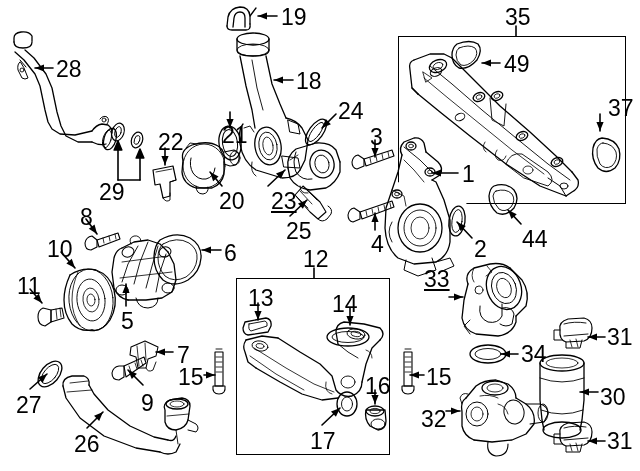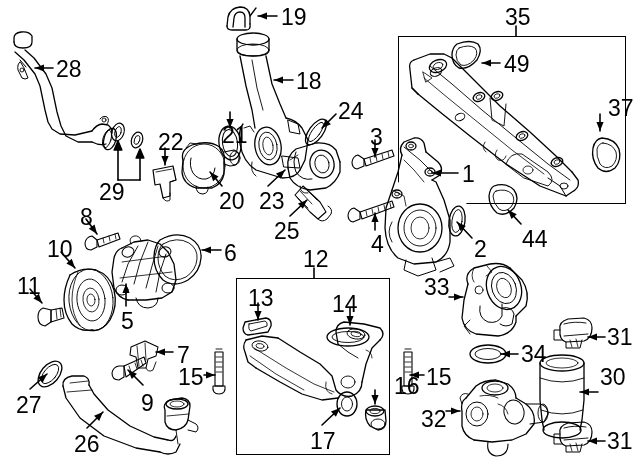--- a/index.html
+++ b/index.html
@@ -523,38 +523,38 @@
   <div class="callout" style="left:177px;top:344px;">7</div>
   <div class="callout" style="left:80px;top:206px;">8</div>
   <div class="callout" style="left:141px;top:392px;">9</div>
   <div class="callout" style="left:47px;top:238px;">10</div>
   <div class="callout" style="left:17px;top:275px;">11</div>
   <div class="callout" style="left:303px;top:248px;">12</div>
   <div class="callout" style="left:248px;top:287px;">13</div>
   <div class="callout" style="left:332px;top:293px;">14</div>
   <div class="callout" style="left:178px;top:366px;">15</div>
   <div class="callout" style="left:426px;top:366px;">15</div>
-  <div class="callout" style="left:365px;top:375px;margin-left:29px;">16</div>
+  <div class="callout" style="left:365px;top:375px;">16</div>
   <div class="callout" style="left:310px;top:430px;">17</div>
   <div class="callout" style="left:296px;top:70px;">18</div>
   <div class="callout" style="left:281px;top:6px;">19</div>
   <div class="callout" style="left:219px;top:190px;">20</div>
   <div class="callout" style="left:222px;top:95px;margin-top:29px;">21</div>
   <div class="callout" style="left:158px;top:131px;">22</div>
-  <div class="callout" style="left:259px;top:190px;">23</div>
+  <div class="callout" style="left:271px;top:190px;text-decoration:underline;">23</div>
   <div class="callout" style="left:338px;top:100px;">24</div>
-  <div class="callout" style="left:274px;top:220px;">25</div>
+  <div class="callout" style="left:286px;top:220px;">25</div>
   <div class="callout" style="left:74px;top:433px;">26</div>
   <div class="callout" style="left:16px;top:394px;">27</div>
   <div class="callout" style="left:56px;top:58px;">28</div>
   <div class="callout" style="left:99px;top:181px;">29</div>
-  <div class="callout" style="left:600px;top:366px;">30</div>
+  <div class="callout" style="left:600px;top:386px;">30</div>
   <div class="callout" style="left:607px;top:326px;">31</div>
   <div class="callout" style="left:607px;top:430px;">31</div>
   <div class="callout" style="left:421px;top:408px;">32</div>
-  <div class="callout" style="left:424px;top:276px;">33</div>
+  <div class="callout" style="left:424px;top:268px;text-decoration:underline;">33</div>
   <div class="callout" style="left:521px;top:343px;">34</div>
   <div class="callout" style="left:505px;top:6px;">35</div>
   <div class="callout" style="left:522px;top:228px;">44</div>
   <div class="callout" style="left:608px;top:97px;">37</div>
   <div class="callout" style="left:504px;top:53px;">49</div>
 
 </div>
 
 </body></html>

